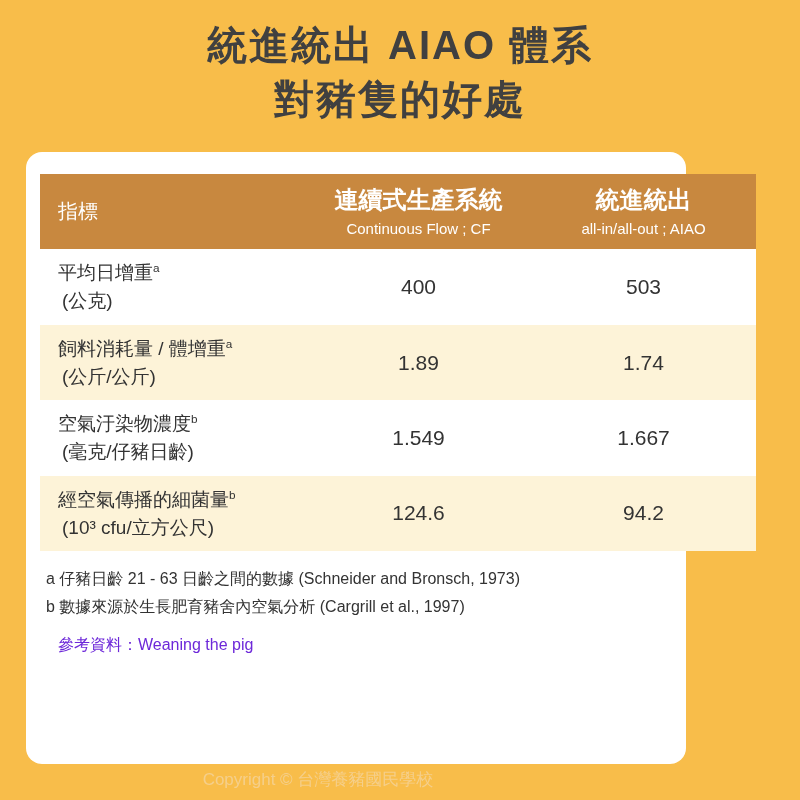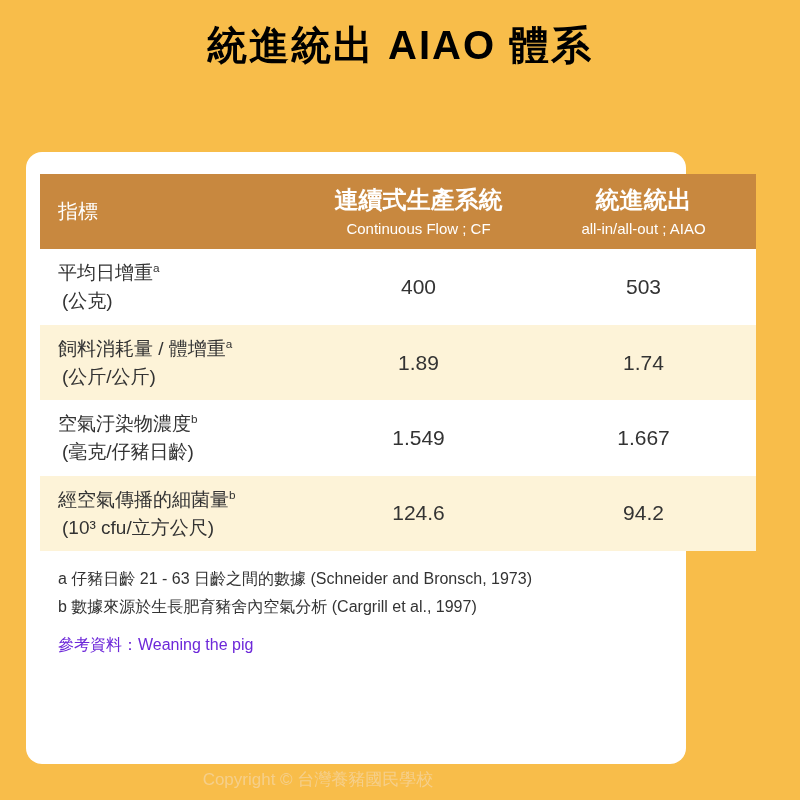--- a/index.html
+++ b/index.html
@@ -15,21 +15,21 @@
   }
   .page {
     position: relative;
     width: 800px;
     height: 800px;
     box-sizing: border-box;
   }
   .title-block {
     text-align: center;
     padding-top: 18px;
-    color: #000000;
+    color: #404040;
   }
   .title-line {
     font-size: 40px;
     font-weight: bold;
     letter-spacing: 2px;
     line-height: 1.35;
   }
   .card {
     position: absolute;
     top: 152px;
@@ -95,21 +95,21 @@
   }
   td.value {
     text-align: center;
     font-size: 21px;
   }
   sup {
     font-size: 0.62em;
     vertical-align: super;
   }
   .notes {
-    margin: 14px 0 0 18px;
+    margin: 14px 0 0 6px;
     font-size: 16px;
     color: #333333;
     line-height: 1.75;
   }
   .ref {
     margin: 14px 0 0 18px;
     font-size: 16px;
     color: #6d28d9;
   }
   .copyright {
@@ -122,20 +122,21 @@
     font-size: 17px;
   }
 </style>
 </head>
 <body>
 
 <div class="page">
 
   <div class="title-block">
     <div class="title-line">統進統出 AIAO 體系</div>
+    <div class="title-line">對豬隻的好處</div>
   </div>
 
   <div class="card">
 
     <table class="data">
       <colgroup>
         <col class="c1">
           <col class="c2">
           <col class="c3">
       </colgroup>

